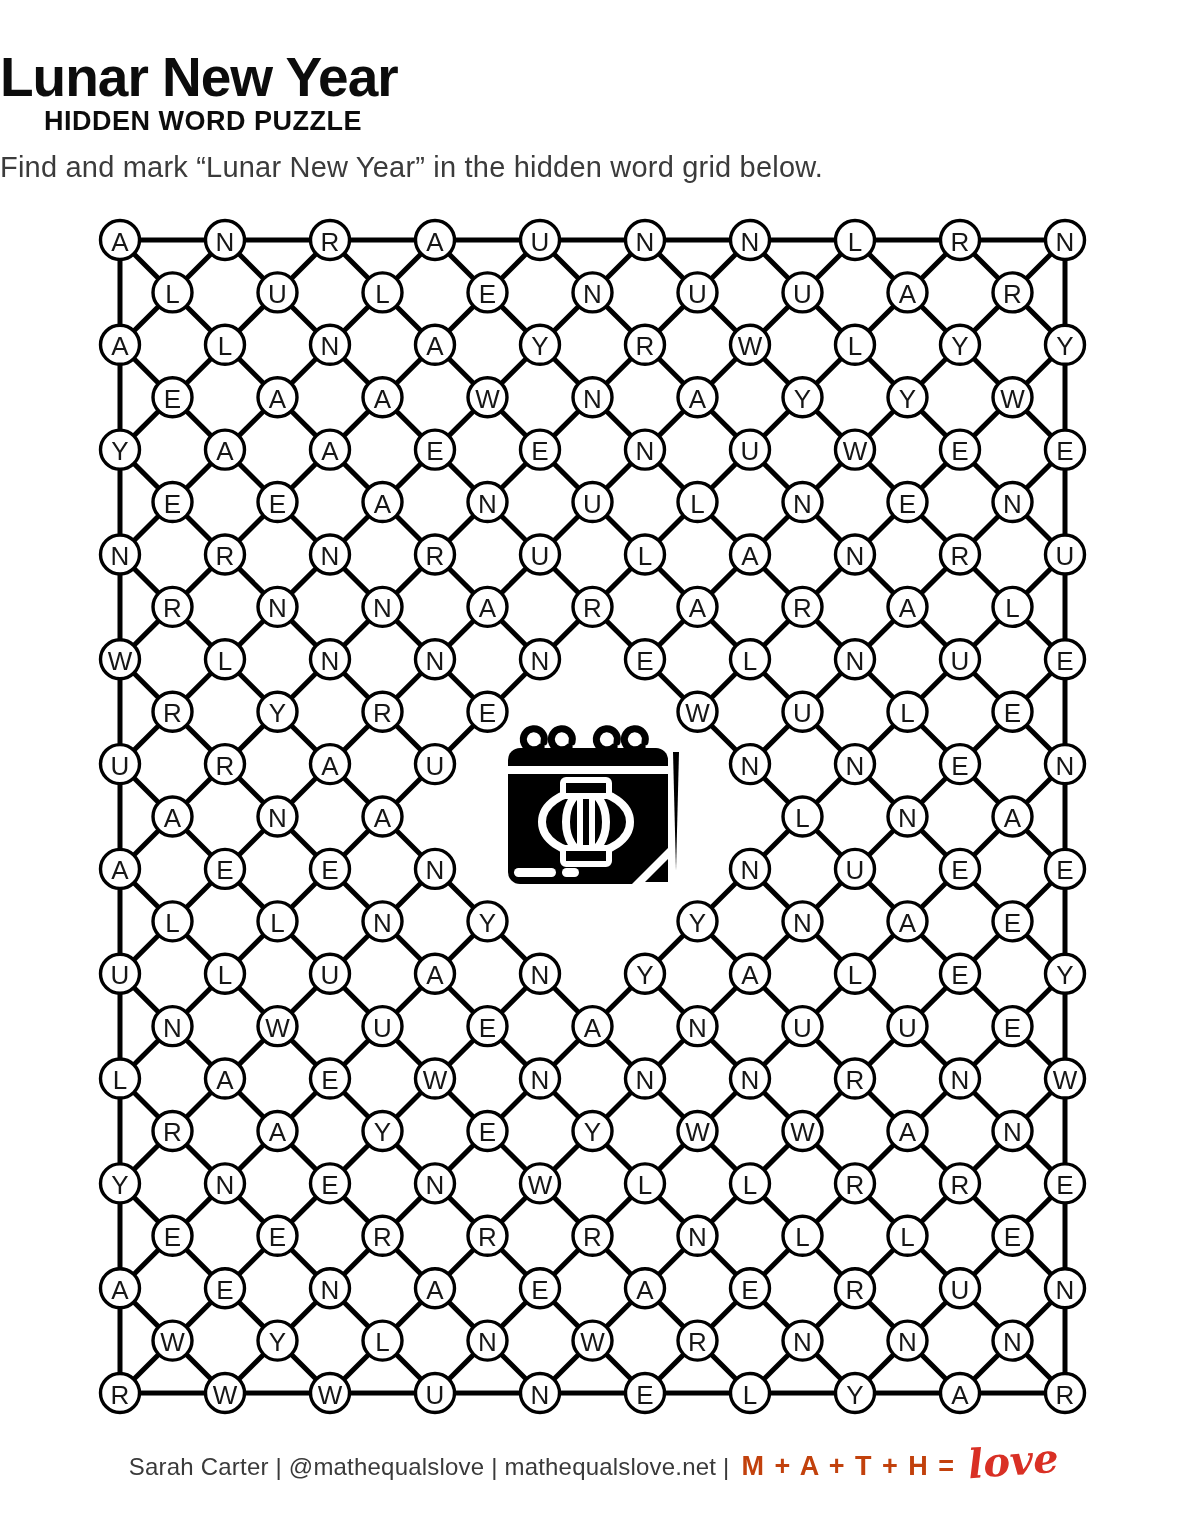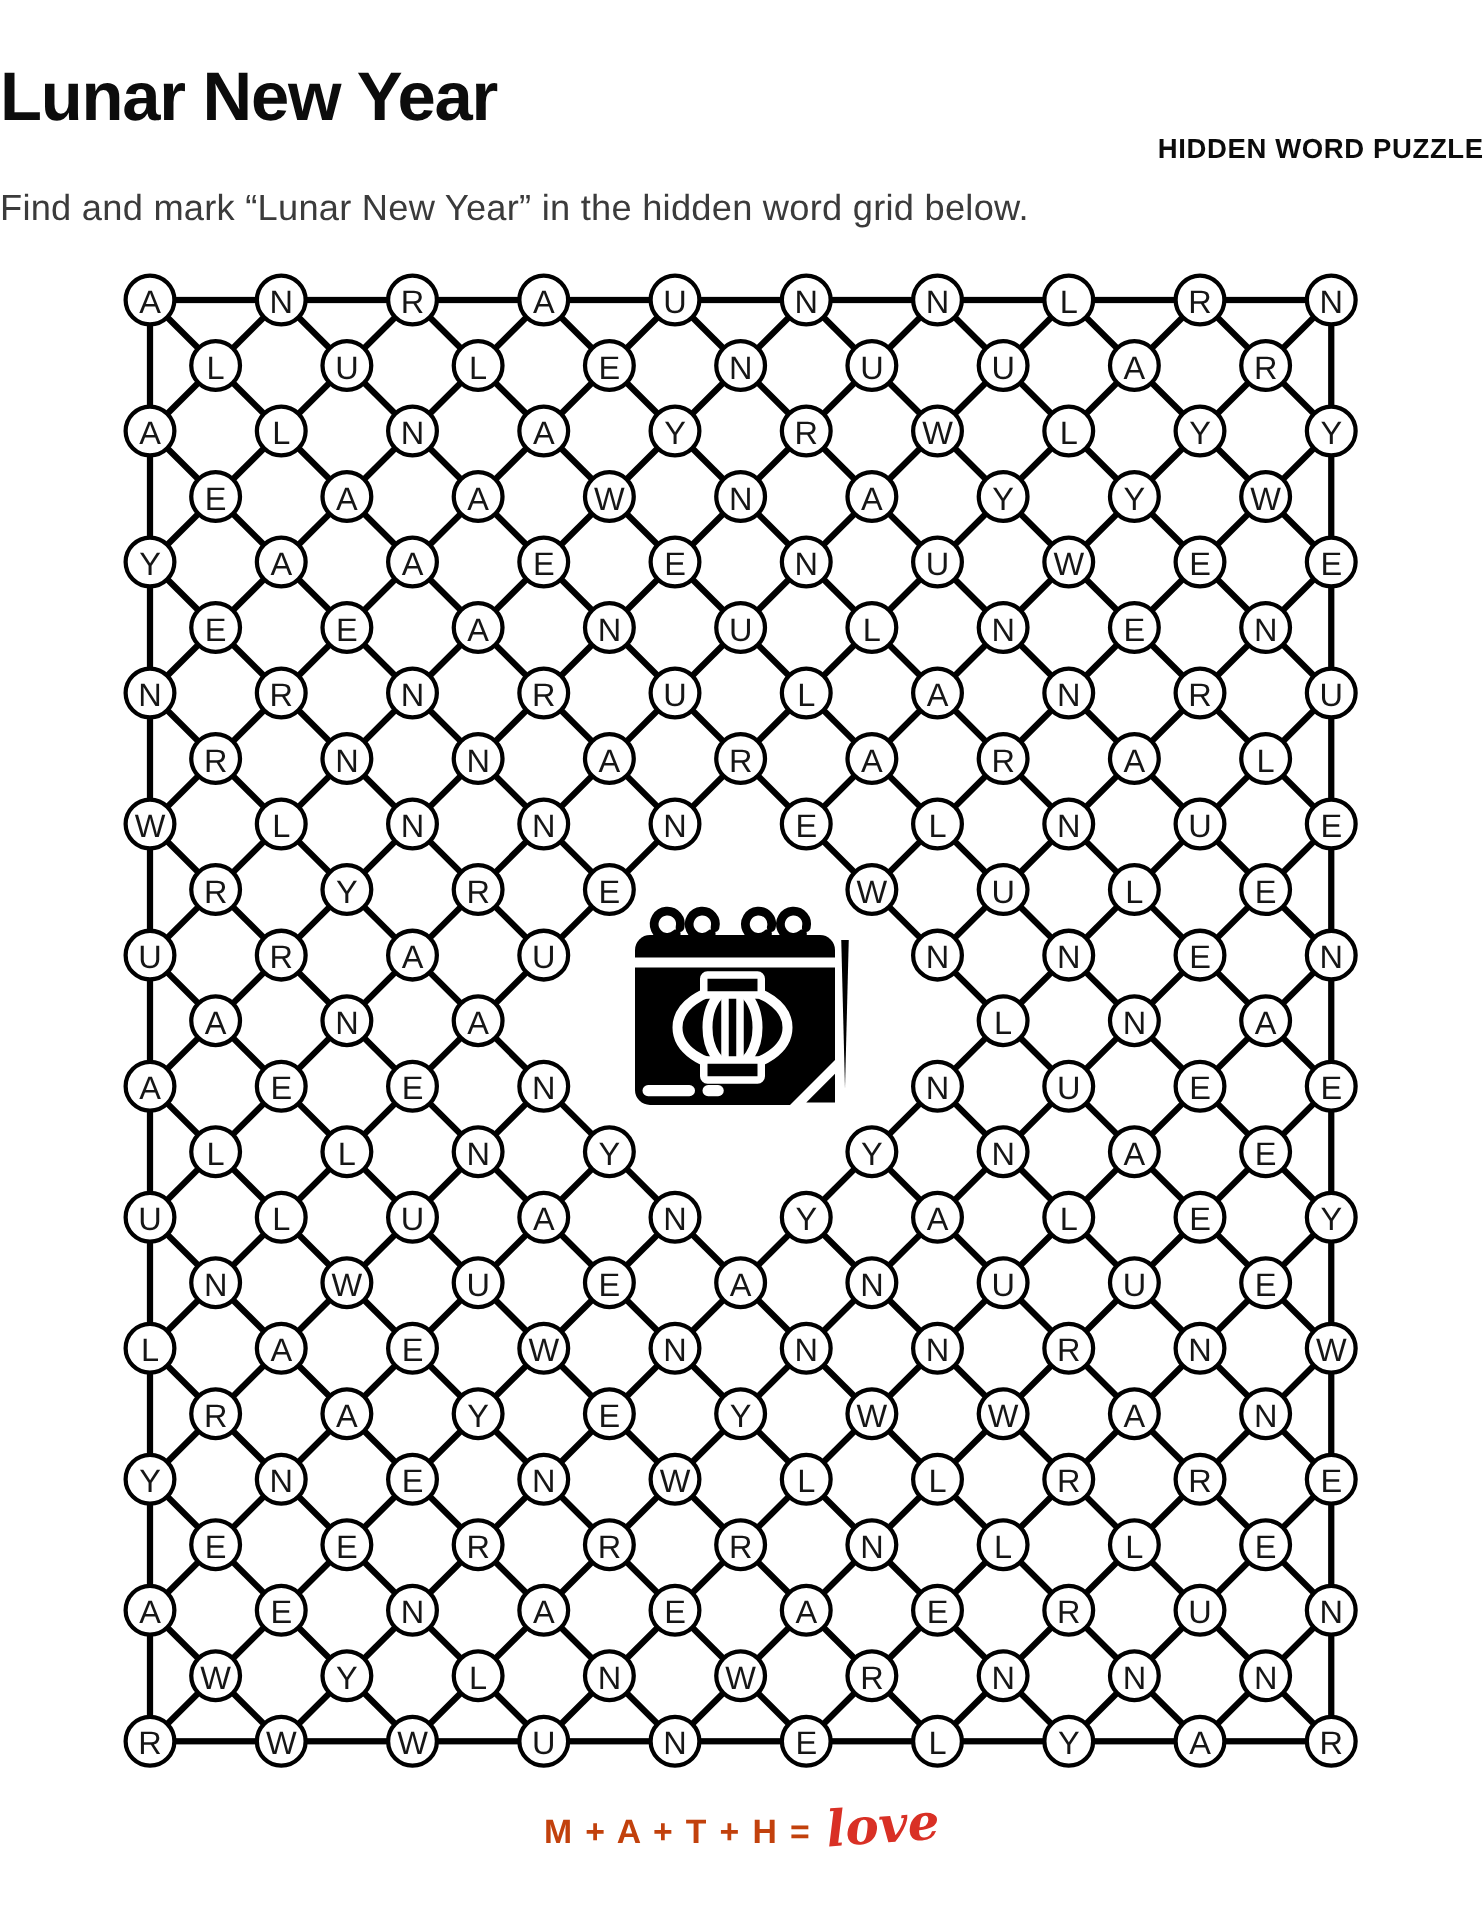--- a/index.html
+++ b/index.html
@@ -5,22 +5,22 @@
   html,body{margin:0;padding:0;}
   body{
     width:1187px;height:1536px;position:relative;background:#ffffff;
     font-family:"Liberation Sans",sans-serif;overflow:hidden;
   }
   .title{
     position:absolute;top:50px;left:0;right:13px;
     font-size:55px;font-weight:700;color:#0c0c0c;line-height:1;letter-spacing:-1px;
   }
   .subtitle{
-    position:absolute;top:108px;left:0;right:0;text-align:right;
-    font-size:22px;font-weight:700;color:#0c0c0c;line-height:1;letter-spacing:0.5px;padding-left:44px;
+    position:absolute;top:108px;left:0;right:0;text-align:left;
+    font-size:27px;font-weight:700;color:#0c0c0c;line-height:1;letter-spacing:0.5px;padding-left:44px;
   }
   .instruction{
     position:absolute;top:153px;left:0;right:0;text-align:left;
     font-size:29px;font-weight:400;color:#3b3b3b;line-height:1;letter-spacing:0.2px;
   }
   svg.grid{position:absolute;left:0;top:0;}
   .footer{
     position:absolute;top:1449px;left:0;width:100%;
     display:flex;justify-content:center;align-items:baseline;gap:12px;white-space:nowrap;
   }
@@ -856,15 +856,16 @@
     <rect x="562" y="868" width="17" height="9" rx="4.5" fill="#fff"></rect>
 
     <path d="M 630,886 L 672,844 L 672,886 Z" fill="#fff"></path>
     <path d="M 645,882 L 668,859 L 668,882 Z" fill="#000"></path>
 
     <path d="M 673,752 L 679,752 L 676,871 Z" fill="#000"></path>
   </g>
 </svg>
 
 <div class="footer">
+  <span class="credit">Sarah Carter | @mathequalslove | mathequalslove.net |</span>
   <span class="equation">M + A + T + H =</span>
   <span class="love" style="color: rgb(217, 48, 37);">love</span>
 </div>
 
 </body></html>

